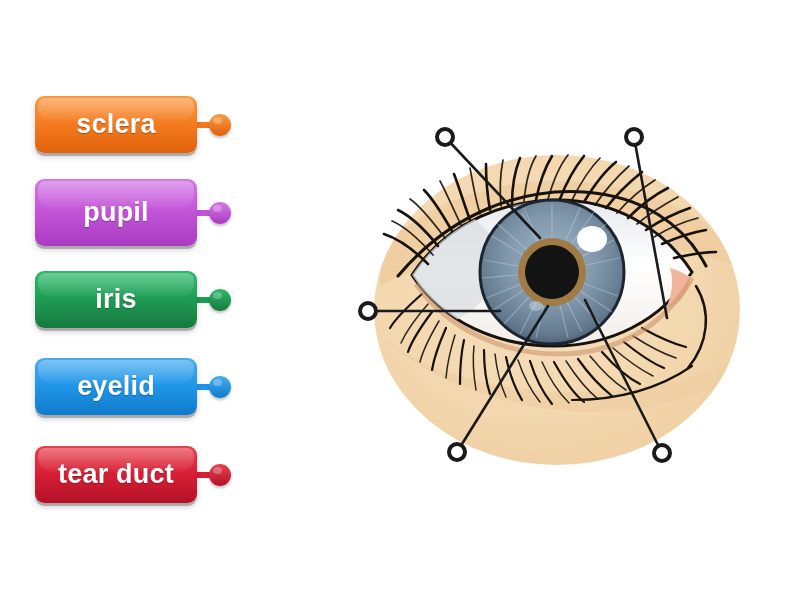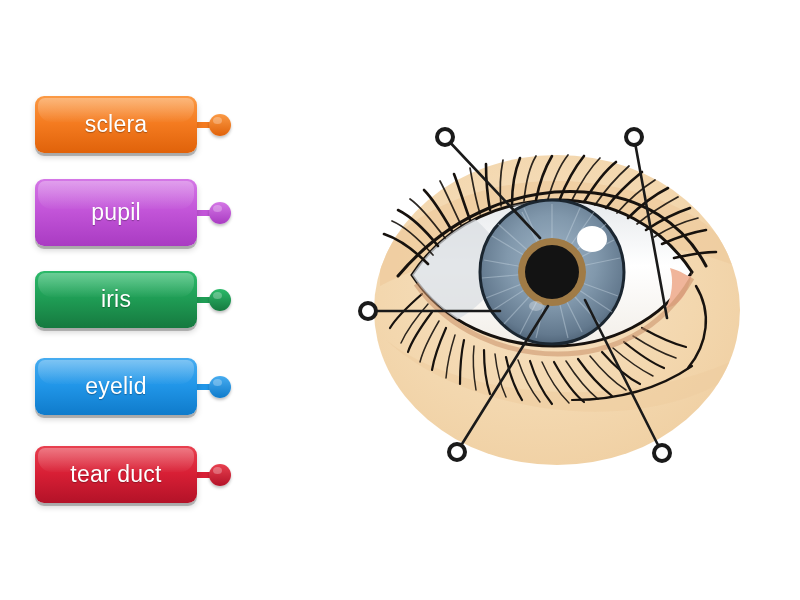--- a/index.html
+++ b/index.html
@@ -40,22 +40,22 @@
     left: 3px; right: 3px; top: 2px;
     height: 42%;
     border-radius: 7px 7px 14px 14px;
     background: linear-gradient(to bottom, rgba(255,255,255,0.30), rgba(255,255,255,0.02));
     pointer-events: none;
   }
   .pill-text {
     position: relative;
     z-index: 2;
     color: #ffffff;
-    font-size: 23px;
-    font-weight: normal;
+    font-size: 27px;
+    font-weight: bold;
     letter-spacing: 0.2px;
     text-shadow: 0 1px 1px rgba(0,0,0,0.30);
     white-space: nowrap;
   }
   .stem {
     height: 6px;
     width: 16px;
     margin-left: -1px;
   }
   .knob {

